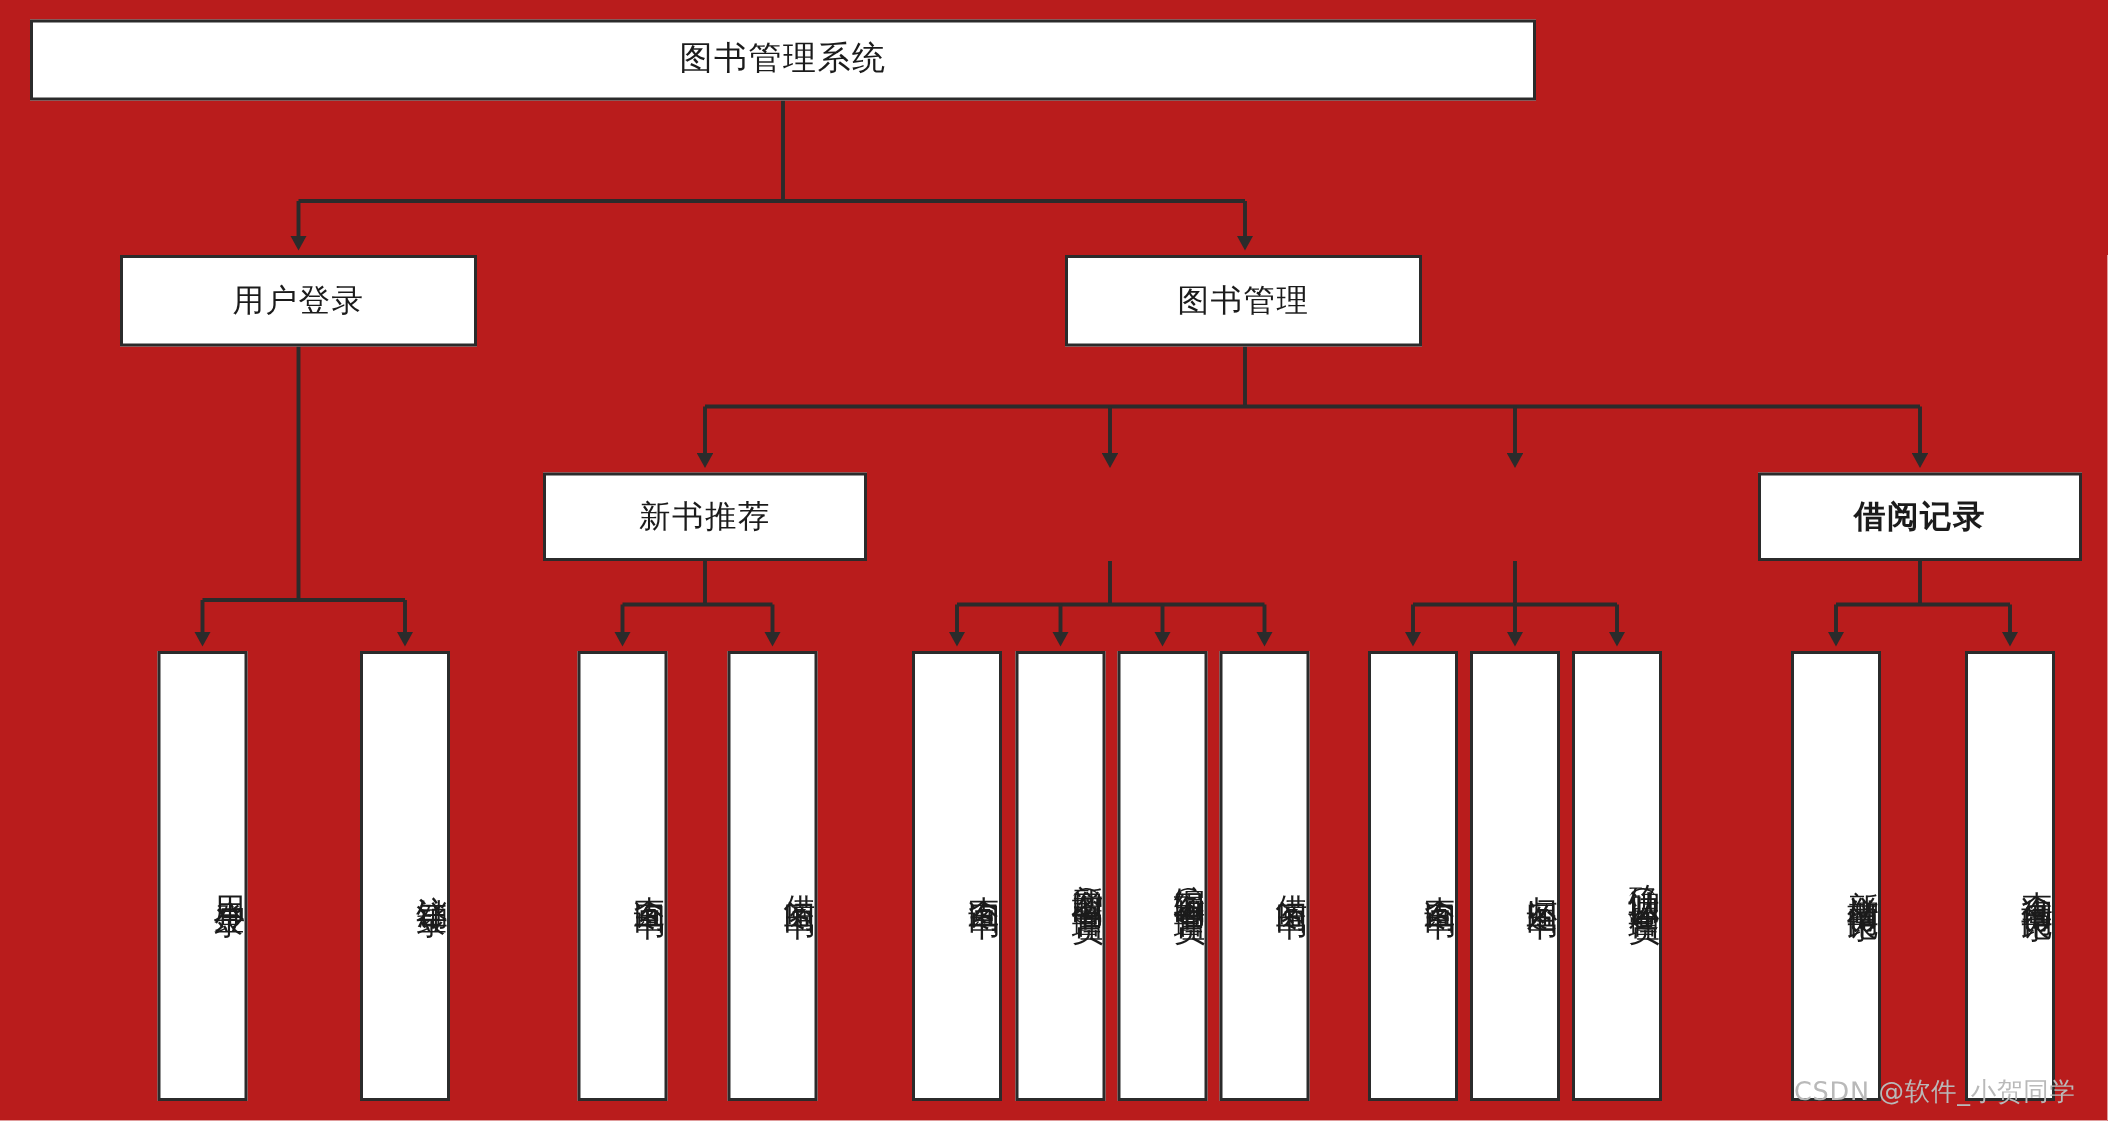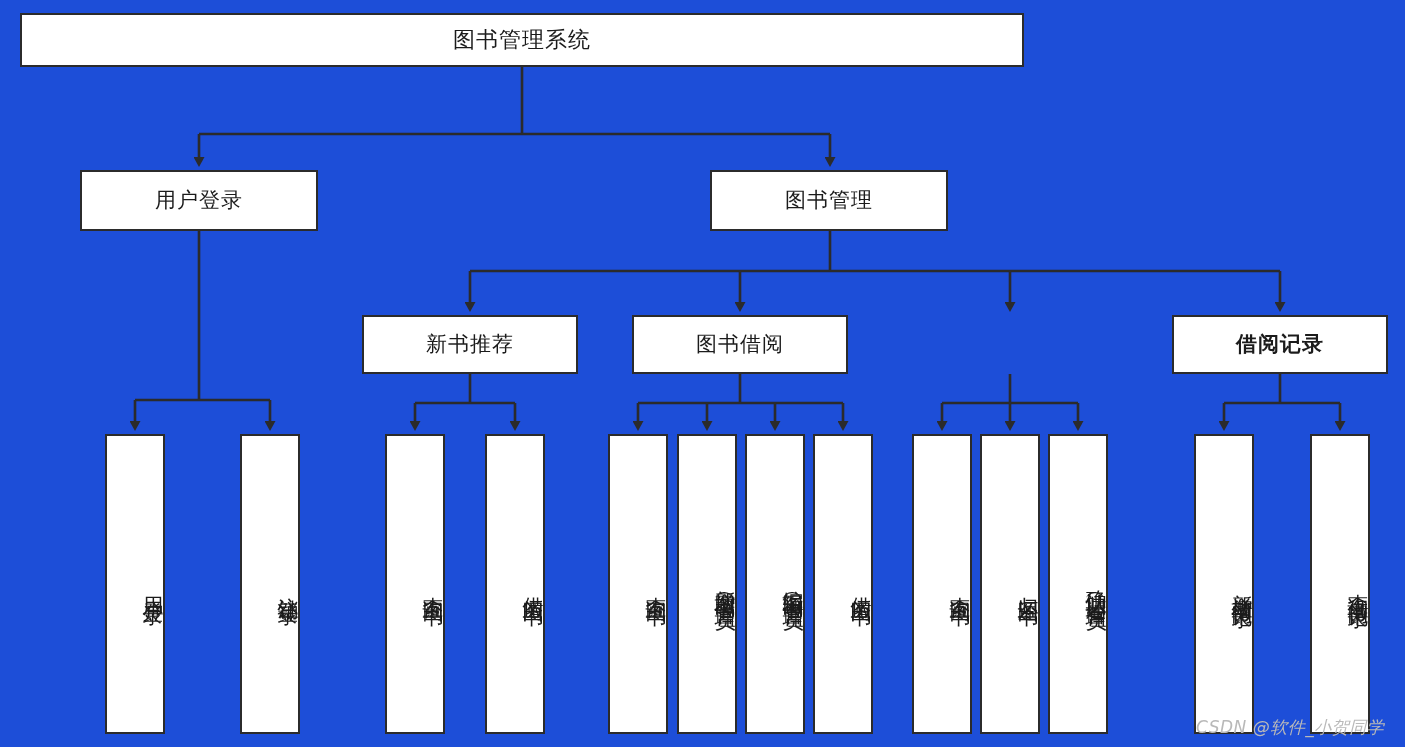--- a/index.html
+++ b/index.html
@@ -8,21 +8,21 @@
     padding: 0;
     background: #ffffff;
   }
   body {
     font-family: "DejaVu Sans", "Liberation Sans", sans-serif;
   }
   #canvas {
     position: relative;
     width: 1405px;
     height: 747px;
-    background: #1d4ed8;
+    background: #b91c1c;
     overflow: hidden;
   }
   #wires {
     position: absolute;
     left: 0;
     top: 0;
     width: 1405px;
     height: 747px;
     pointer-events: none;
   }
@@ -64,21 +64,20 @@
   }
   .watermark {
     position: absolute;
     left: 1196px;
     top: 716px;
     font-size: 17px;
     color: #b9b9b9;
     white-space: nowrap;
     z-index: 3;
     letter-spacing: 0.5px;
-    font-style: italic;
   }
 </style>
 </head>
 <body>
 
 <div id="canvas">
 
   <svg id="wires" viewBox="0 0 1405 747">
     <defs>
       <marker id="arrow" markerWidth="10" markerHeight="11" refX="1" refY="5.5" orient="auto" markerUnits="userSpaceOnUse">
@@ -136,23 +135,20 @@
   <div class="node h" style="left:80px; top:170px; width:238px; height:61px;">
     <span>用户登录</span>
   </div>
   <div class="node h" style="left:710px; top:170px; width:238px; height:61px;justify-content:center;">
     <span>图书管理</span>
   </div>
 
   <div class="node h" style="left:362px; top:315px; width:216px; height:59px;">
     <span>新书推荐</span>
   </div>
-  <div class="node h" style="left:632px; top:315px; width:216px; height:59px;">
-    <span>图书借阅</span>
-  </div>
   <div class="node h" style="left:1172px; top:315px; width:216px; height:59px;font-weight:bold;">
     <span>借阅记录</span>
   </div>
 
   <div class="node v" style="left:105px; top:434px; width:60px; height:300px;">
     <span>用户登录</span>
   </div>
   <div class="node v" style="left:240px; top:434px; width:60px; height:300px;">
     <span>注销登录</span>
   </div>

